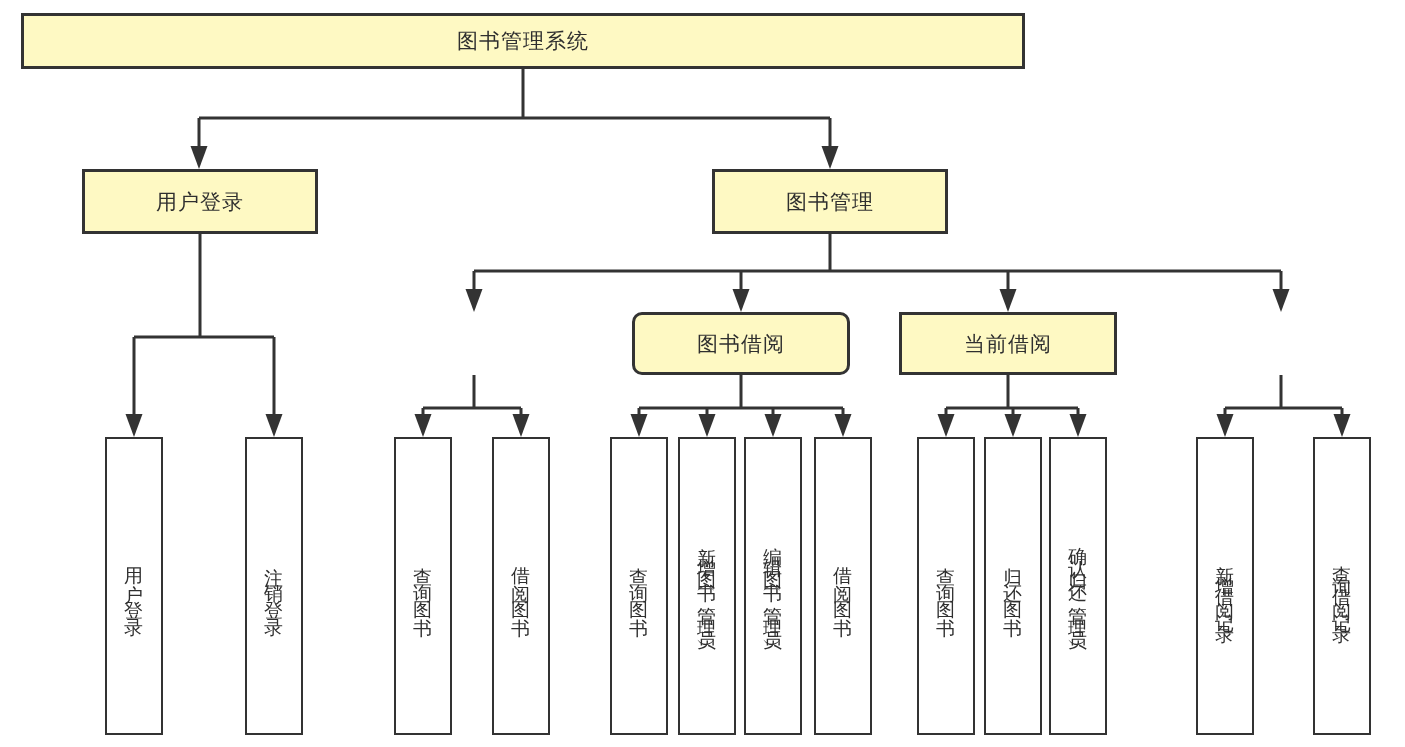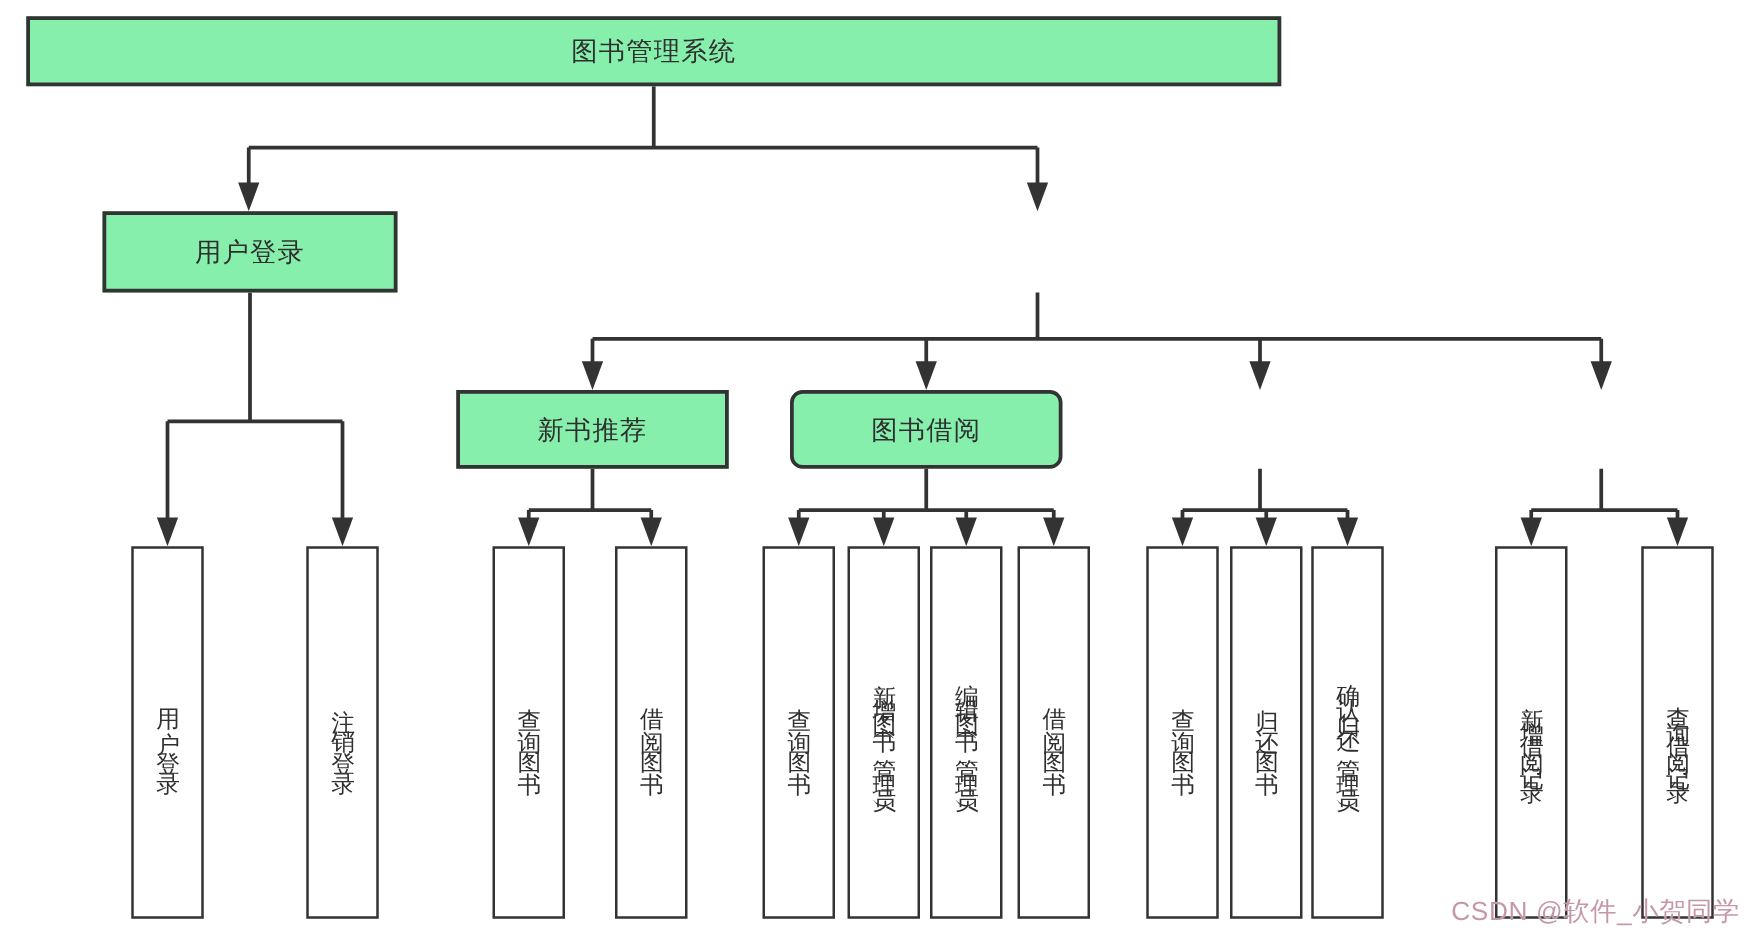--- a/index.html
+++ b/index.html
@@ -9,21 +9,21 @@
     background:#ffffff;
     font-family:"Liberation Sans","DejaVu Sans",sans-serif;
     color:#2f2f2f;
     overflow:hidden;
   }
   .connectors{position:absolute;left:0;top:0;width:1405px;height:747px;}
   .box{
     position:absolute;
     box-sizing:border-box;
     border:3px solid #333333;
-    background:#86efac;
+    background:#fef9c3;
     display:flex;align-items:center;justify-content:center;
     font-size:21px;
     letter-spacing:1px;
     color:#2f2f2f;
     z-index:2;
   }
   .root{left:21px;top:13px;width:1004px;height:56px;}
   .lvl2{top:169px;width:236px;height:65px;}
   .lvl3{top:312px;width:218px;height:63px;}
   .leaf{
@@ -96,23 +96,24 @@
       <polygon points="1013,437 1004.5,414 1021.5,414"></polygon>
       <polygon points="1078,437 1069.5,414 1086.5,414"></polygon>
       <polygon points="1225,437 1216.5,414 1233.5,414"></polygon>
       <polygon points="1342,437 1333.5,414 1350.5,414"></polygon>
     </g>
   </svg>
 
   <div class="box root">图书管理系统</div>
 
   <div class="box lvl2" style="left:82px;">用户登录</div>
+  <div class="box lvl2" style="left:712px;">图书管理</div>
 
-  <div class="box lvl3" style="left:365px;">新书推荐</div>
   <div class="box lvl3" style="left:632px;border-radius:10px;">图书借阅</div>
+  <div class="box lvl3" style="left:899px;">当前借阅</div>
 
   <div class="leaf vs" style="left:105px;">
     <span>用户登录</span>
   </div>
   <div class="leaf vs" style="left:245px;">
     <span>注销登录</span>
   </div>
 
   <div class="leaf vs" style="left:394px;">
     <span>查询图书</span>
@@ -144,15 +145,14 @@
     <span>确认归还（管理员）</span>
   </div>
 
   <div class="leaf" style="left:1196px;">
     <span>新增借阅记录</span>
   </div>
   <div class="leaf" style="left:1313px;">
     <span>查询借阅记录</span>
   </div>
 
-  <div class="watermark">CSDN @软件_小贺同学</div>
 
 </div>
 
 </body></html>

